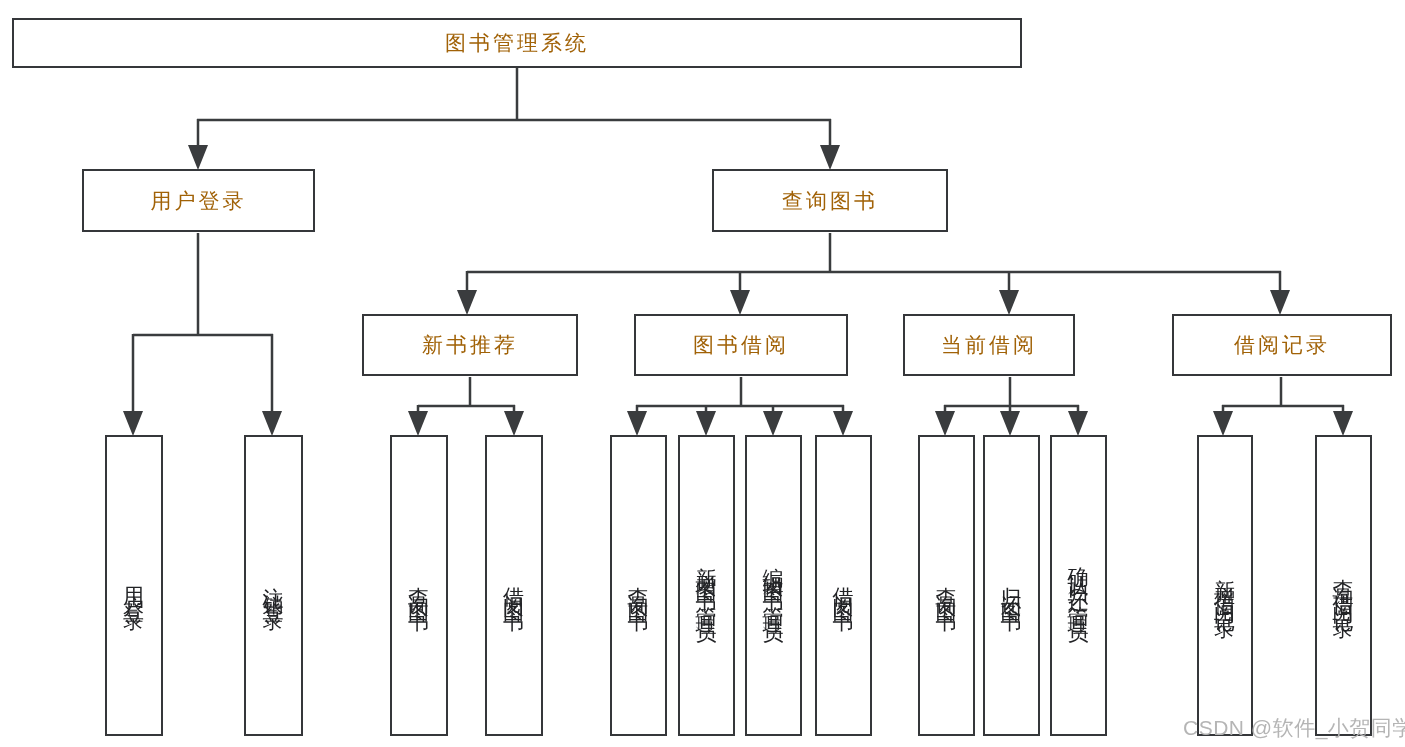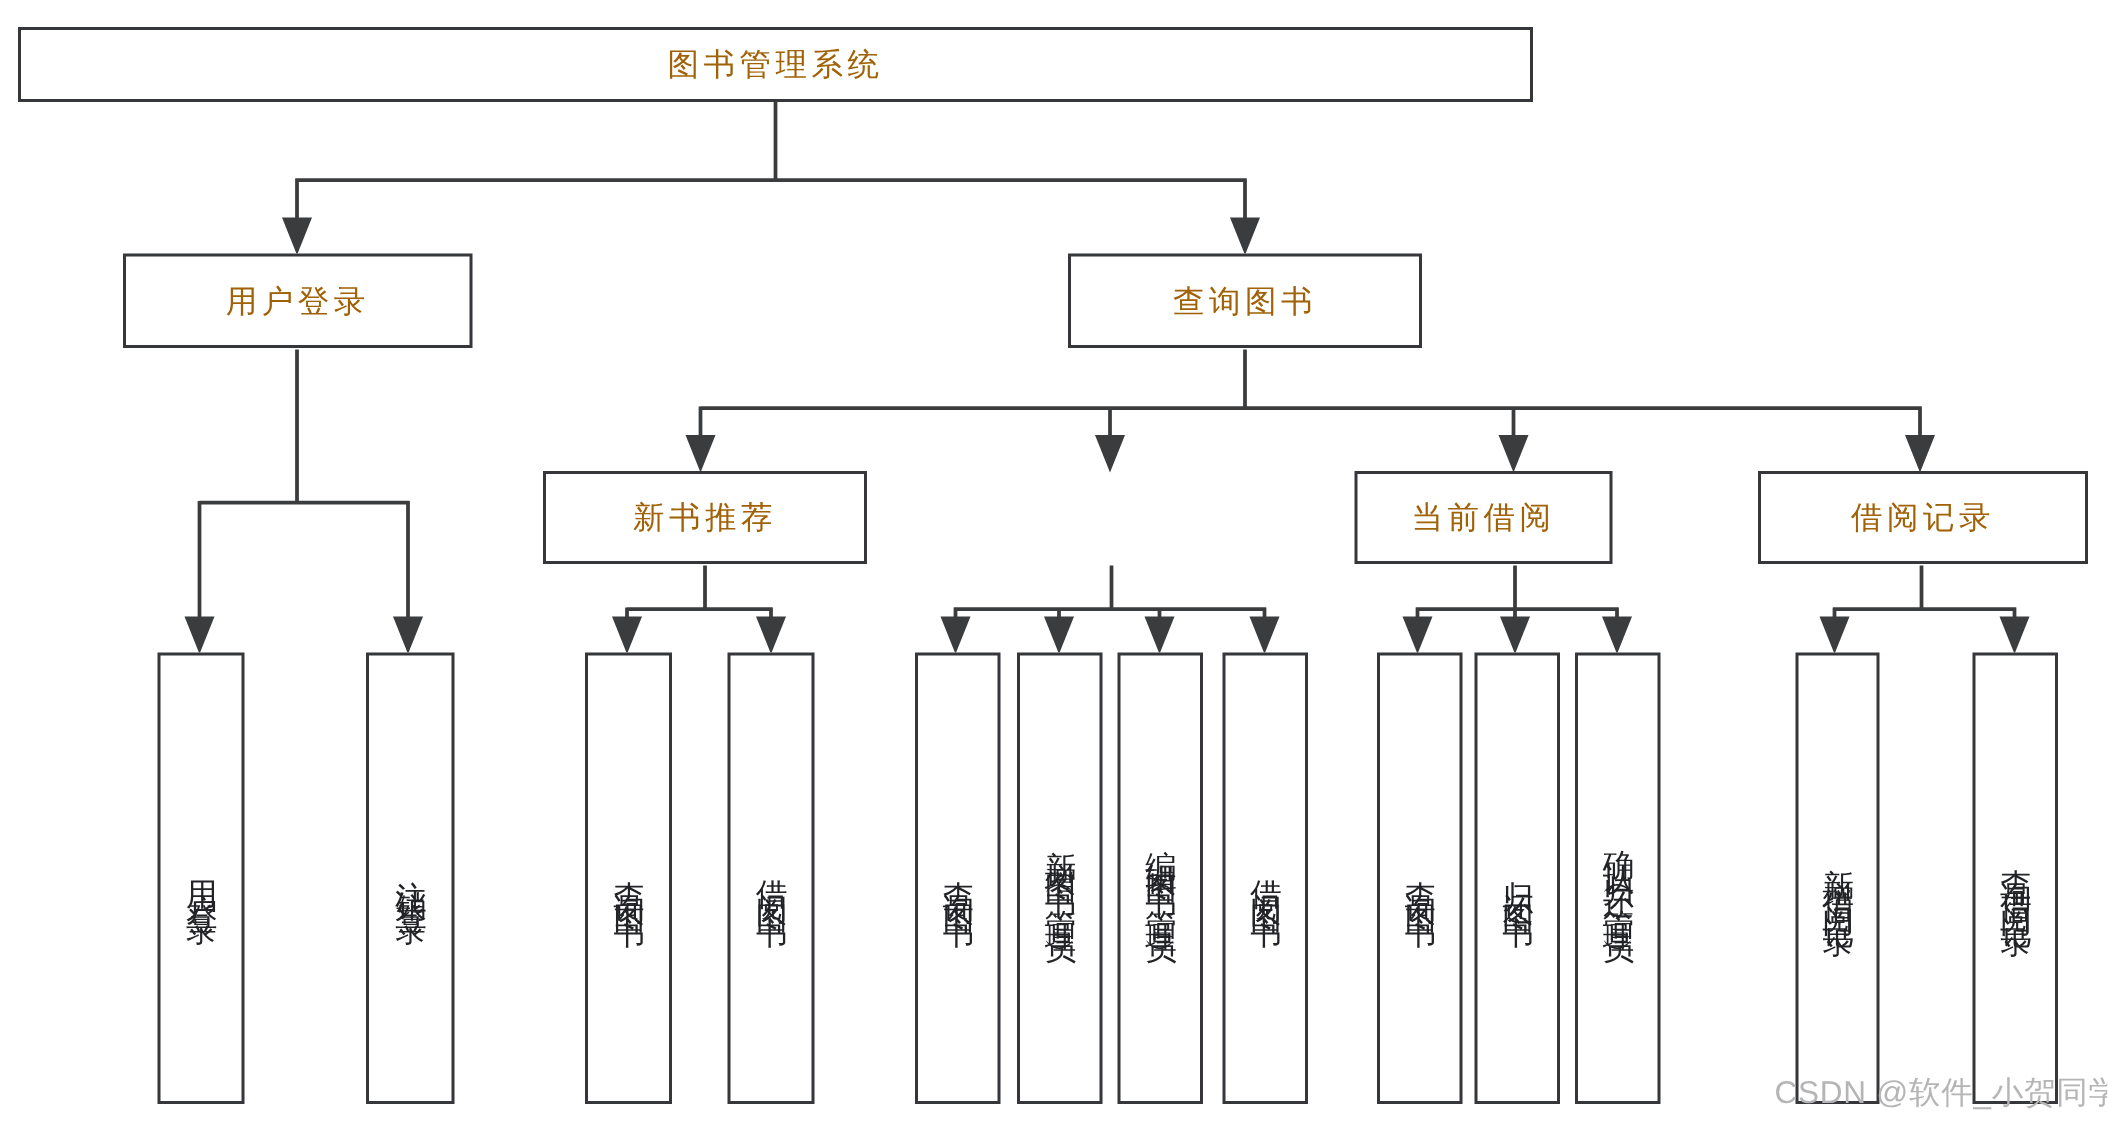--- a/index.html
+++ b/index.html
@@ -105,20 +105,23 @@
   <div class="node" style="left:82px; top:169px; width:233px; height:63px;">
     <span class="hlabel">用户登录</span>
   </div>
   <div class="node" style="left:712px; top:169px; width:236px; height:63px;">
     <span class="hlabel">查询图书</span>
   </div>
 
   <div class="node" style="left:362px; top:314px; width:216px; height:62px;">
     <span class="hlabel">新书推荐</span>
   </div>
+  <div class="node" style="left:634px; top:314px; width:214px; height:62px;">
+    <span class="hlabel">图书借阅</span>
+  </div>
   <div class="node" style="left:903px; top:314px; width:172px; height:62px;">
     <span class="hlabel">当前借阅</span>
   </div>
   <div class="node" style="left:1172px; top:314px; width:220px; height:62px;">
     <span class="hlabel">借阅记录</span>
   </div>
 
   <div class="node leaf" style="left:105px; width:58px;">
     <span class="vtext">用户登录</span>
   </div>

